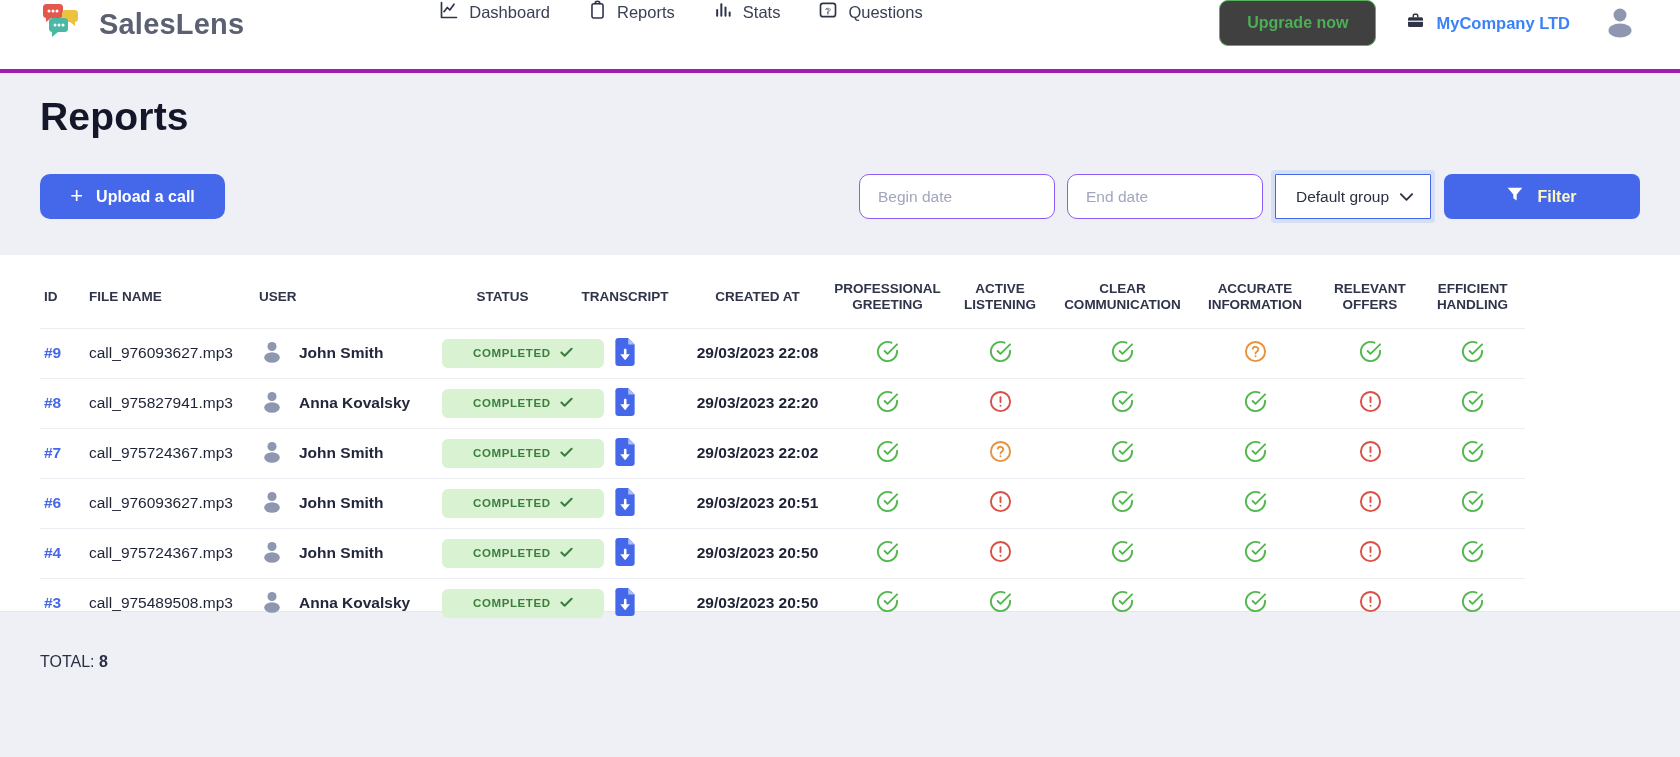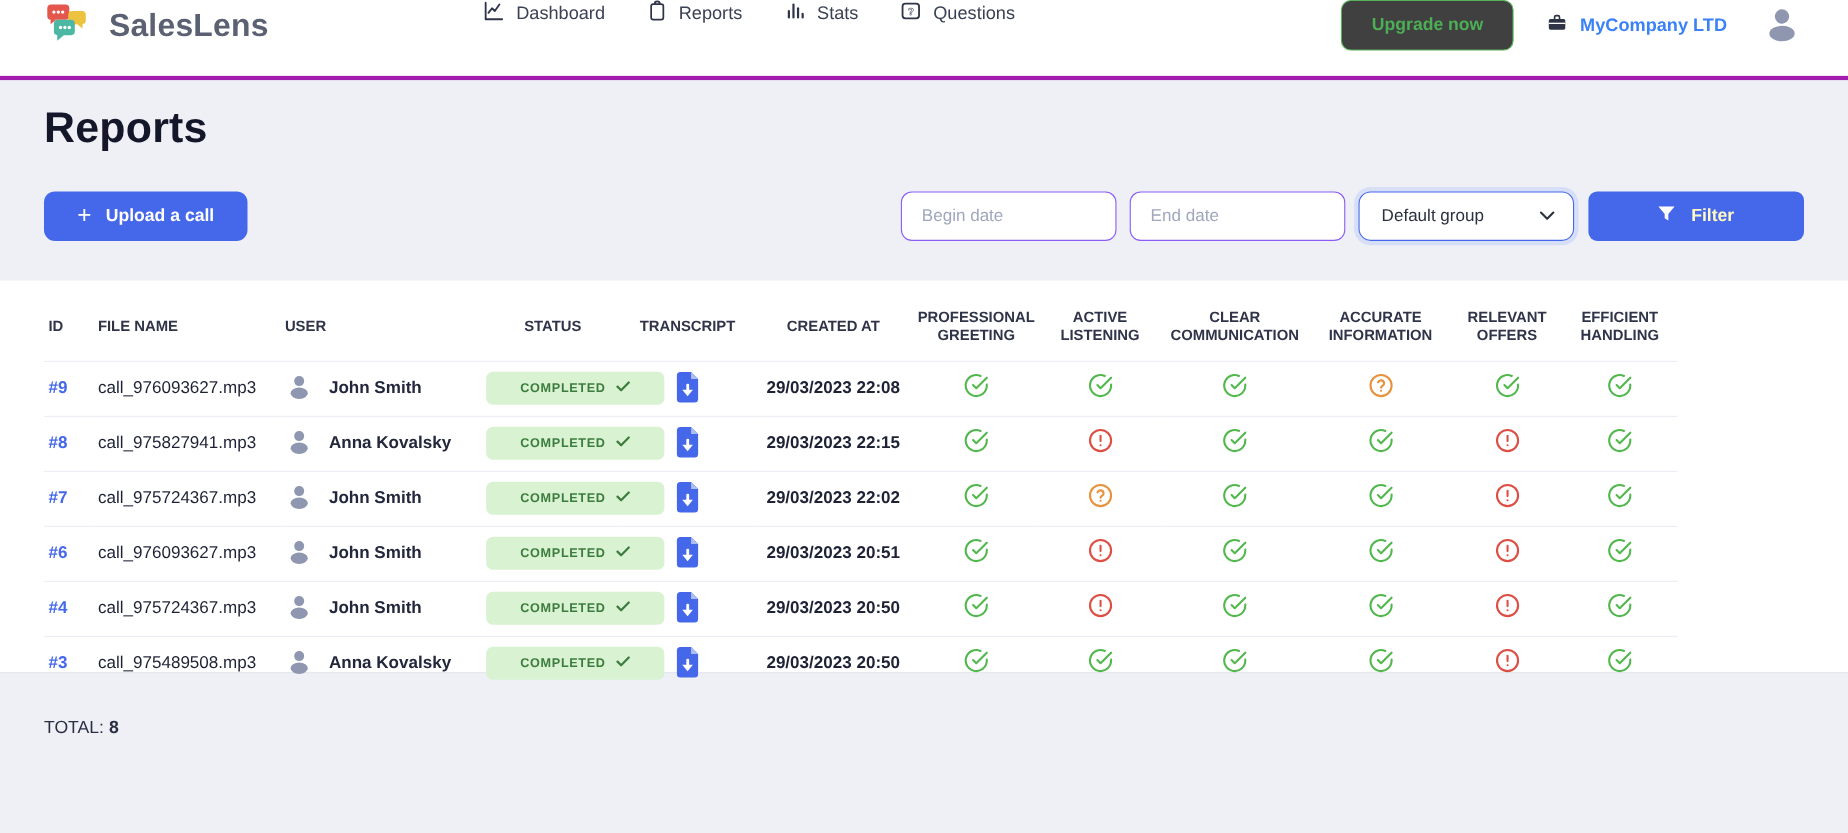--- a/index.html
+++ b/index.html
@@ -30,22 +30,22 @@
   .toolbar { display:flex; align-items:center; }
   .upload-btn { width:185px; height:45px; background:#4568ea; border:none; color:#fff;
     border-radius:10px; font-size:16px; font-weight:600; display:flex; align-items:center;
     justify-content:center; gap:13px; cursor:pointer; font-family:inherit; }
   .plus { font-size:22px; font-weight:400; line-height:1; margin-top:-2px; }
   .toolbar-spacer { flex:1; }
   .date-input { width:196px; height:45px; border:1px solid #8b5cf6; border-radius:10px;
     background:#fff; padding:0 18px; font-size:15.5px; color:#3a4055; margin-right:12px;
     font-family:inherit; }
   .date-input::placeholder { color:#a0a7bd; }
-  .group-select { width:196px; height:45px; background:#fff; border:1.5px solid #4568ea;
-    box-shadow:0 0 0 4px #d6def8; border-radius:11px; display:flex; align-items:center;
+  .group-select { width:156px; height:45px; background:#fff; border:1.5px solid #4568ea;
+    box-shadow:0 0 0 4px #d6def8; border-radius:1px; display:flex; align-items:center;
     justify-content:space-between; padding:0 16px 0 20px; font-size:15.5px; color:#2b3040;
     margin-right:13px; cursor:pointer; }
   .filter-btn { width:196px; height:45px; background:#4568ea; border:none; color:#fef9c3;
     border-radius:8px; font-size:16px; font-weight:600; display:flex; align-items:center;
     justify-content:center; gap:14px; cursor:pointer; font-family:inherit; }
 
   
   .table-section { background:#ffffff; height:356px; padding-top:12px; }
   table { border-collapse:collapse; margin-left:40px; width:1485px; table-layout:fixed; }
   thead th { font-size:13.5px; font-weight:700; color:#2f3449; line-height:1.18;
@@ -293,21 +293,21 @@
             </span></td>
           <td><button class="transcript-btn">
       <span><svg width="26" height="30" viewBox="0 0 24 28">
                   <path d="M3 4a3 3 0 0 1 3-3h9l6 6v17a3 3 0 0 1-3 3H6a3 3 0 0 1-3-3z" fill="#4568ea"></path>
                   <path d="M15 1l6 6h-6z" fill="#aebdf4"></path>
                   <g fill="#fff">
                     <rect x="11" y="11" width="2.4" height="7" rx="1"></rect>
                     <path d="M7.6 16.2h9l-4.5 5.4z"></path>
                   </g>
                 </svg></span></button></td>
-          <td class="created">29/03/2023 22:15</td>
+          <td class="created">29/03/2023 22:20</td>
           <td><span><svg width="23" height="23" viewBox="0 0 24 24" fill="none" stroke="#52b84e" stroke-width="2" stroke-linecap="round" stroke-linejoin="round">
                 <path d="M22 11.1V12a10 10 0 1 1-5.93-9.14"></path>
                 <polyline points="22 4.5 12 14.5 9 11.5"></polyline>
               </svg></span></td>
           <td><span><svg width="23" height="23" viewBox="0 0 24 24" fill="none" stroke="#dd4f44" stroke-width="2" stroke-linecap="round" stroke-linejoin="round">
                 <circle cx="12" cy="12" r="10"></circle>
                 <line x1="12" y1="7.5" x2="12" y2="12.5"></line>
                 <line x1="12" y1="16.5" x2="12.01" y2="16.5"></line>
               </svg></span></td>
           <td><span><svg width="23" height="23" viewBox="0 0 24 24" fill="none" stroke="#52b84e" stroke-width="2" stroke-linecap="round" stroke-linejoin="round">

